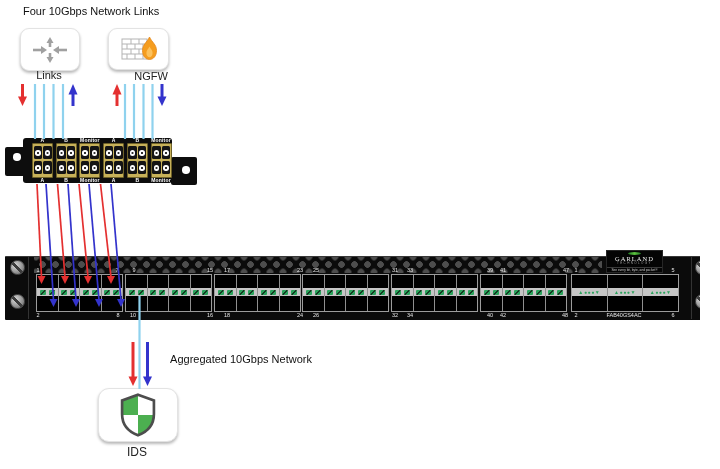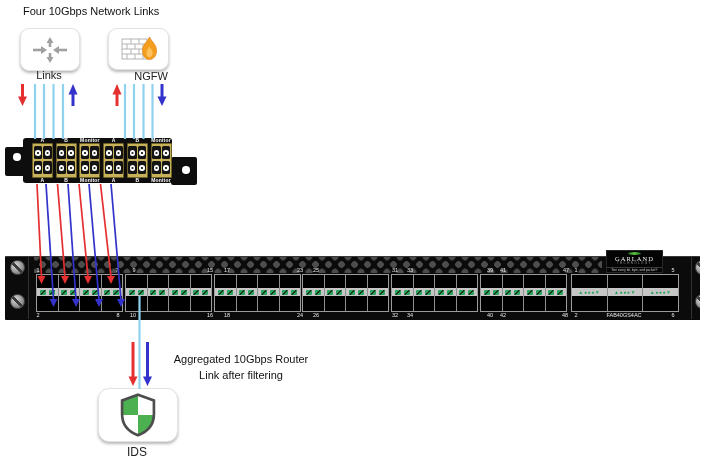--- a/index.html
+++ b/index.html
@@ -490,22 +490,21 @@
     </div>
 
   <div class="logo-box">
     <div class="logo-oval"></div>
     <div class="logo-brand">GARLAND</div>
     <div class="logo-sub">TECHNOLOGY</div>
     <div class="logo-tag">See every bit, byte, and packet®</div>
   </div>
 
   <div class="abs" style="left:163px;top:351px;width:156px;text-align:center;font-size:11px;line-height:16px;">
-    <div class="txt">Aggregated 10Gbps Router</div>
-    <div class="txt">Link after filtering</div>
+    <div class="txt">Aggregated 10Gbps Network</div>
   </div>
 
   <div class="card" style="left:98px;top:388px;width:78px;height:52px;border-radius:11px;">
     <svg width="44" height="46" viewBox="0 0 48 52">
       <defs>
         <clipPath id="shieldClip">
           <path d="M24 3 L42 9.5 L42 25 C42 38 33.5 45.5 24 49 C14.5 45.5 6 38 6 25 L6 9.5 Z"></path>
         </clipPath>
       </defs>
       <path d="M24 3 L42 9.5 L42 25 C42 38 33.5 45.5 24 49 C14.5 45.5 6 38 6 25 L6 9.5 Z" fill="#ffffff"></path>

